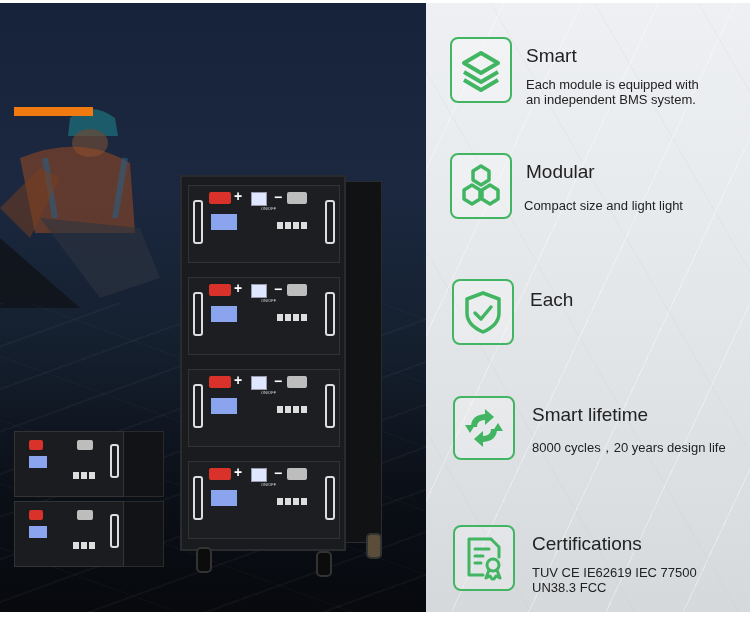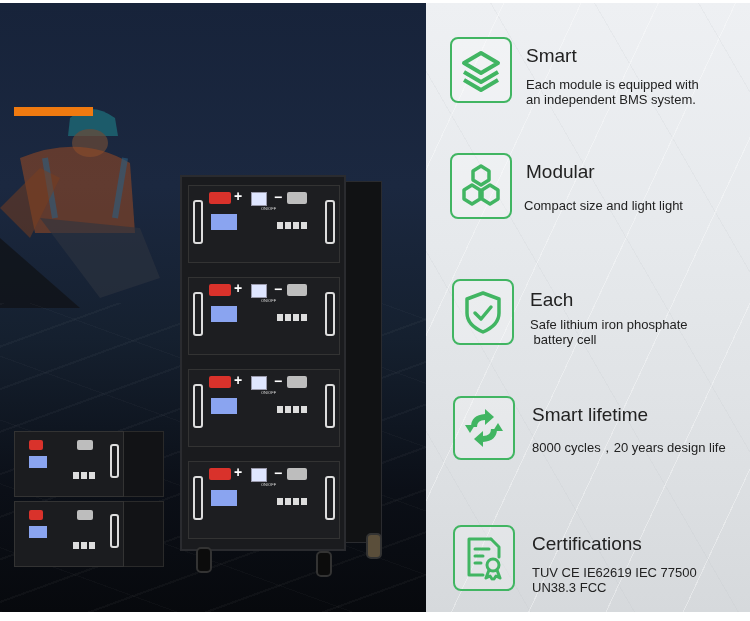--- a/index.html
+++ b/index.html
@@ -167,22 +167,20 @@
   </div>
 
   <div class="feature" style="top:276px">
     <div class="icon-box" style="left:26px">
       <svg viewBox="0 0 46 46" fill="none" stroke="#41b562" stroke-width="3.5" stroke-linejoin="round" stroke-linecap="round">
         <path d="M23 4 L39 10 L39 24 Q39 36 23 43 Q7 36 7 24 L7 10 Z"></path>
         <path d="M15 24 L21 30 L31 18"></path>
       </svg>
     </div>
     <div class="f-title" style="top:10px; left:104px">Each</div>
-    <div class="f-desc" style="top:38px; left:104px">Safe lithium iron phosphate
- battery cell</div>
   </div>
 
   <div class="feature" style="top:393px">
     <div class="icon-box" style="left:27px; height:60px">
       <svg viewBox="0 0 46 46" fill="#41b562">
         <path d="M10 22 Q10 10 24 9 L24 4 L33 12 L24 20 L24 15 Q16 15 16 22 Z"></path>
         <path d="M36 24 Q36 36 22 37 L22 42 L13 34 L22 26 L22 31 Q30 31 30 24 Z"></path>
         <path d="M4 20 L14 20 L9 28 Z"></path>
         <path d="M42 26 L32 26 L37 18 Z"></path>
       </svg>

